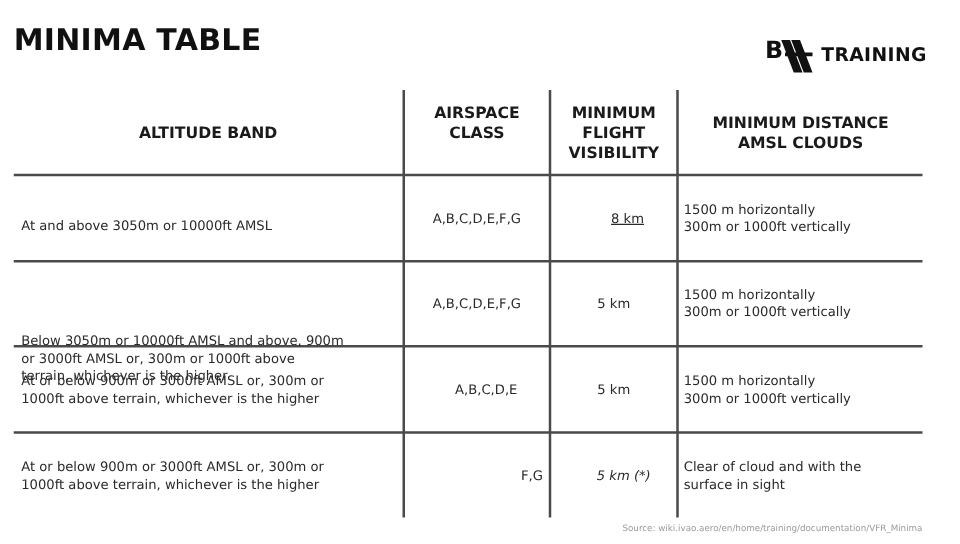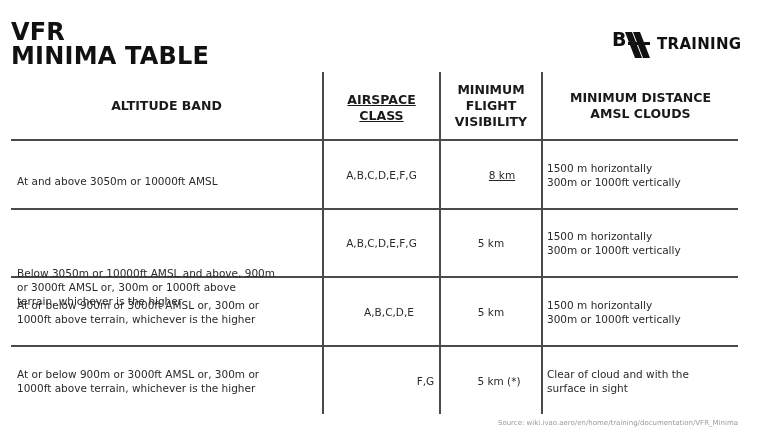--- a/index.html
+++ b/index.html
@@ -17,36 +17,35 @@
   .cell.center { justify-content:center; }
   .hdr { position:absolute; display:flex; align-items:center; justify-content:center; text-align:center;
          font-weight:bold; font-size:12.5px; line-height:16px; color:#1a1a1a; }
   .multi { white-space:pre-line; }
   .source { position:absolute; right:30px; top:419px; font-size:7px; color:#9a9a9a; }
 </style>
 </head>
 <body>
 
 <div class="title">
-  <div>VFR</div>
   <div>MINIMA TABLE</div>
 </div>
 
 <div class="logo">
   <svg width="44" height="32" viewBox="0 0 44 32">
     <text x="0" y="18" font-family="DejaVu Sans, sans-serif" font-weight="bold" font-size="19" fill="#111">B</text>
     <polygon points="13,4 20,4 30,30 23,30" fill="#111"></polygon>
     <polygon points="21,4 28,4 38,30 31,30" fill="#111"></polygon>
     <rect x="16" y="14" width="22" height="3" fill="#111"></rect>
   </svg>
   <span class="word">TRAINING</span>
 </div>
 
 <div class="hdr" style="left:11px; top:72px; width:311px; height:68px;">ALTITUDE BAND</div>
-<div class="hdr multi" style="left:324px; top:74px; width:115px; height:68px;text-decoration:underline;">AIRSPACE
+<div class="hdr multi" style="left:324px; top:64px; width:115px; height:68px;">AIRSPACE
 CLASS</div>
 <div class="hdr multi" style="left:441px; top:72px; width:100px; height:68px;">MINIMUM
 FLIGHT
 VISIBILITY</div>
 <div class="hdr multi" style="left:543px; top:72px; width:195px; height:68px;">MINIMUM DISTANCE
 AMSL CLOUDS</div>
 
 <div class="hline" style="top:139px;"></div>
 <div class="hline" style="top:208px;"></div>
 <div class="hline" style="top:276px;"></div>
@@ -79,18 +78,18 @@
   <div class="cell center" style="left:324px; top:278px; width:130px; height:67px;">A,B,C,D,E</div>
   <div class="cell center" style="left:441px; top:278px; width:100px; height:67px;">5 km</div>
   <div class="cell multi" style="left:547px; top:278px; width:190px; height:67px;">1500 m horizontally
 300m or 1000ft vertically</div>
 </div>
 
 <div>
   <div class="cell multi" style="left:17px; top:347px; width:300px; height:67px;">At or below 900m or 3000ft AMSL or, 300m or
 1000ft above terrain, whichever is the higher</div>
   <div class="cell center" style="left:324px; top:347px; width:115px; height:67px;margin-left:44px;">F,G</div>
-  <div class="cell center" style="left:441px; top:347px; width:116px; height:67px;">5 km (*)</div>
+  <div class="cell center" style="left:441px; top:347px; width:116px; height:67px;font-style:italic;">5 km (*)</div>
   <div class="cell multi" style="left:547px; top:347px; width:190px; height:67px;">Clear of cloud and with the
 surface in sight</div>
 </div>
 
 <div class="source">Source: wiki.ivao.aero/en/home/training/documentation/VFR_Minima</div>
 
 </body></html>

